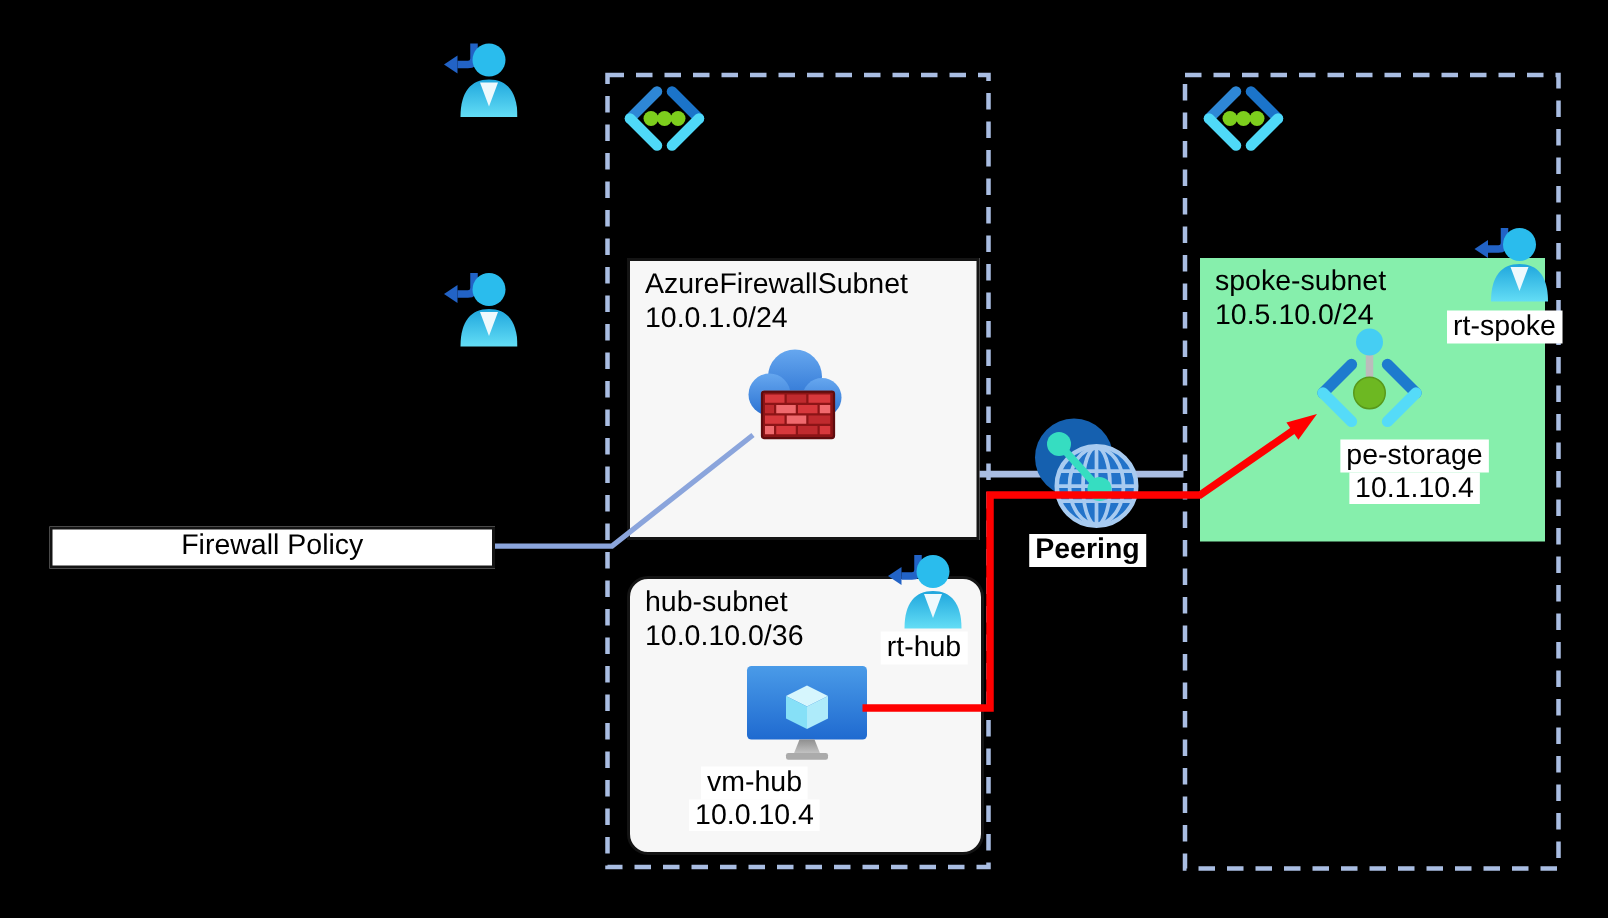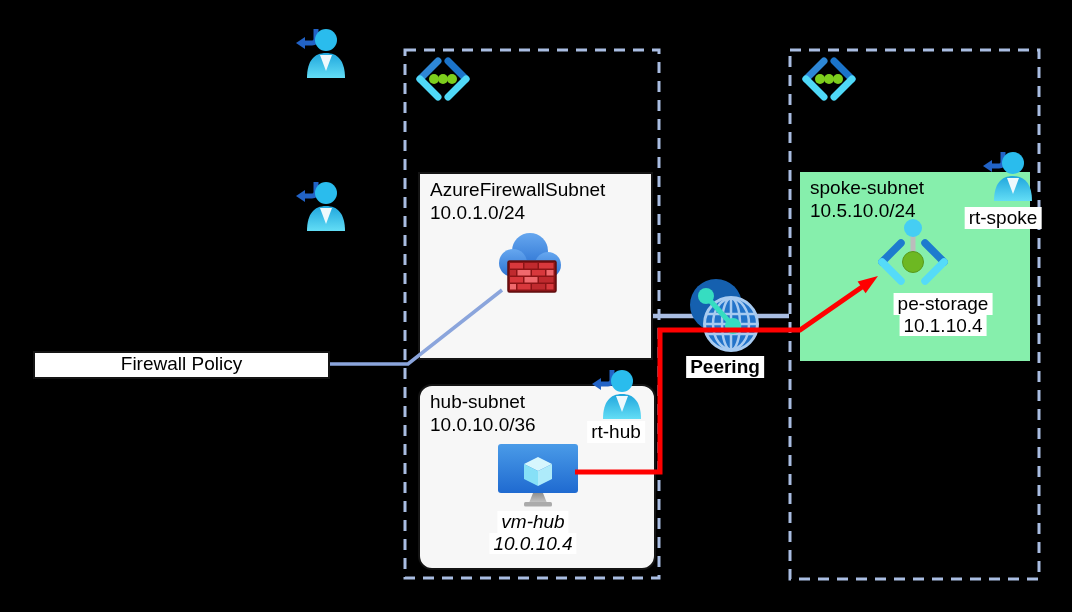--- a/index.html
+++ b/index.html
@@ -147,21 +147,21 @@
         </linearGradient>
     </defs>
     <rect x="2" y="2" width="80" height="49" rx="3" fill="url(#scrG)"></rect>
     <polygon points="42,15 56,22 42,29 28,22" fill="#d6f6fd"></polygon>
     <polygon points="28,22 42,29 42,44 28,37" fill="#86e0f7"></polygon>
     <polygon points="56,22 42,29 42,44 56,37" fill="#aeebfa"></polygon>
     <polygon points="37,51 47,51 51,61 33,61" fill="url(#stdG)"></polygon>
     <rect x="28" y="60" width="28" height="4.5" rx="1.5" fill="#ababab"></rect>
   </svg>
 
-  <div class="res-label" style="left:533px;top:511px;font-style:italic;">
+  <div class="res-label" style="left:503px;top:511px;">
     <span>vm-hub</span>
     <span>10.0.10.4</span>
   </div>
 
   <svg class="abs z5" style="left:588px;top:367px;" width="54" height="54" viewBox="0 0 52 54">
     <path d="M23 3 V13 Q23 17 19 17 H12" fill="none" stroke="#2263c6" stroke-width="5"></path>
     <polygon points="12,11 12,23 3,17" fill="#2263c6"></polygon>
     <circle cx="33" cy="14" r="11" fill="#2abced"></circle>
     <path d="M14 52 C14 35 21 27 33 27 C45 27 52 35 52 52 Z" fill="url(#ubody)"></path>
     <polygon points="27,29 39,29 33,45" fill="#eef9fd"></polygon>

